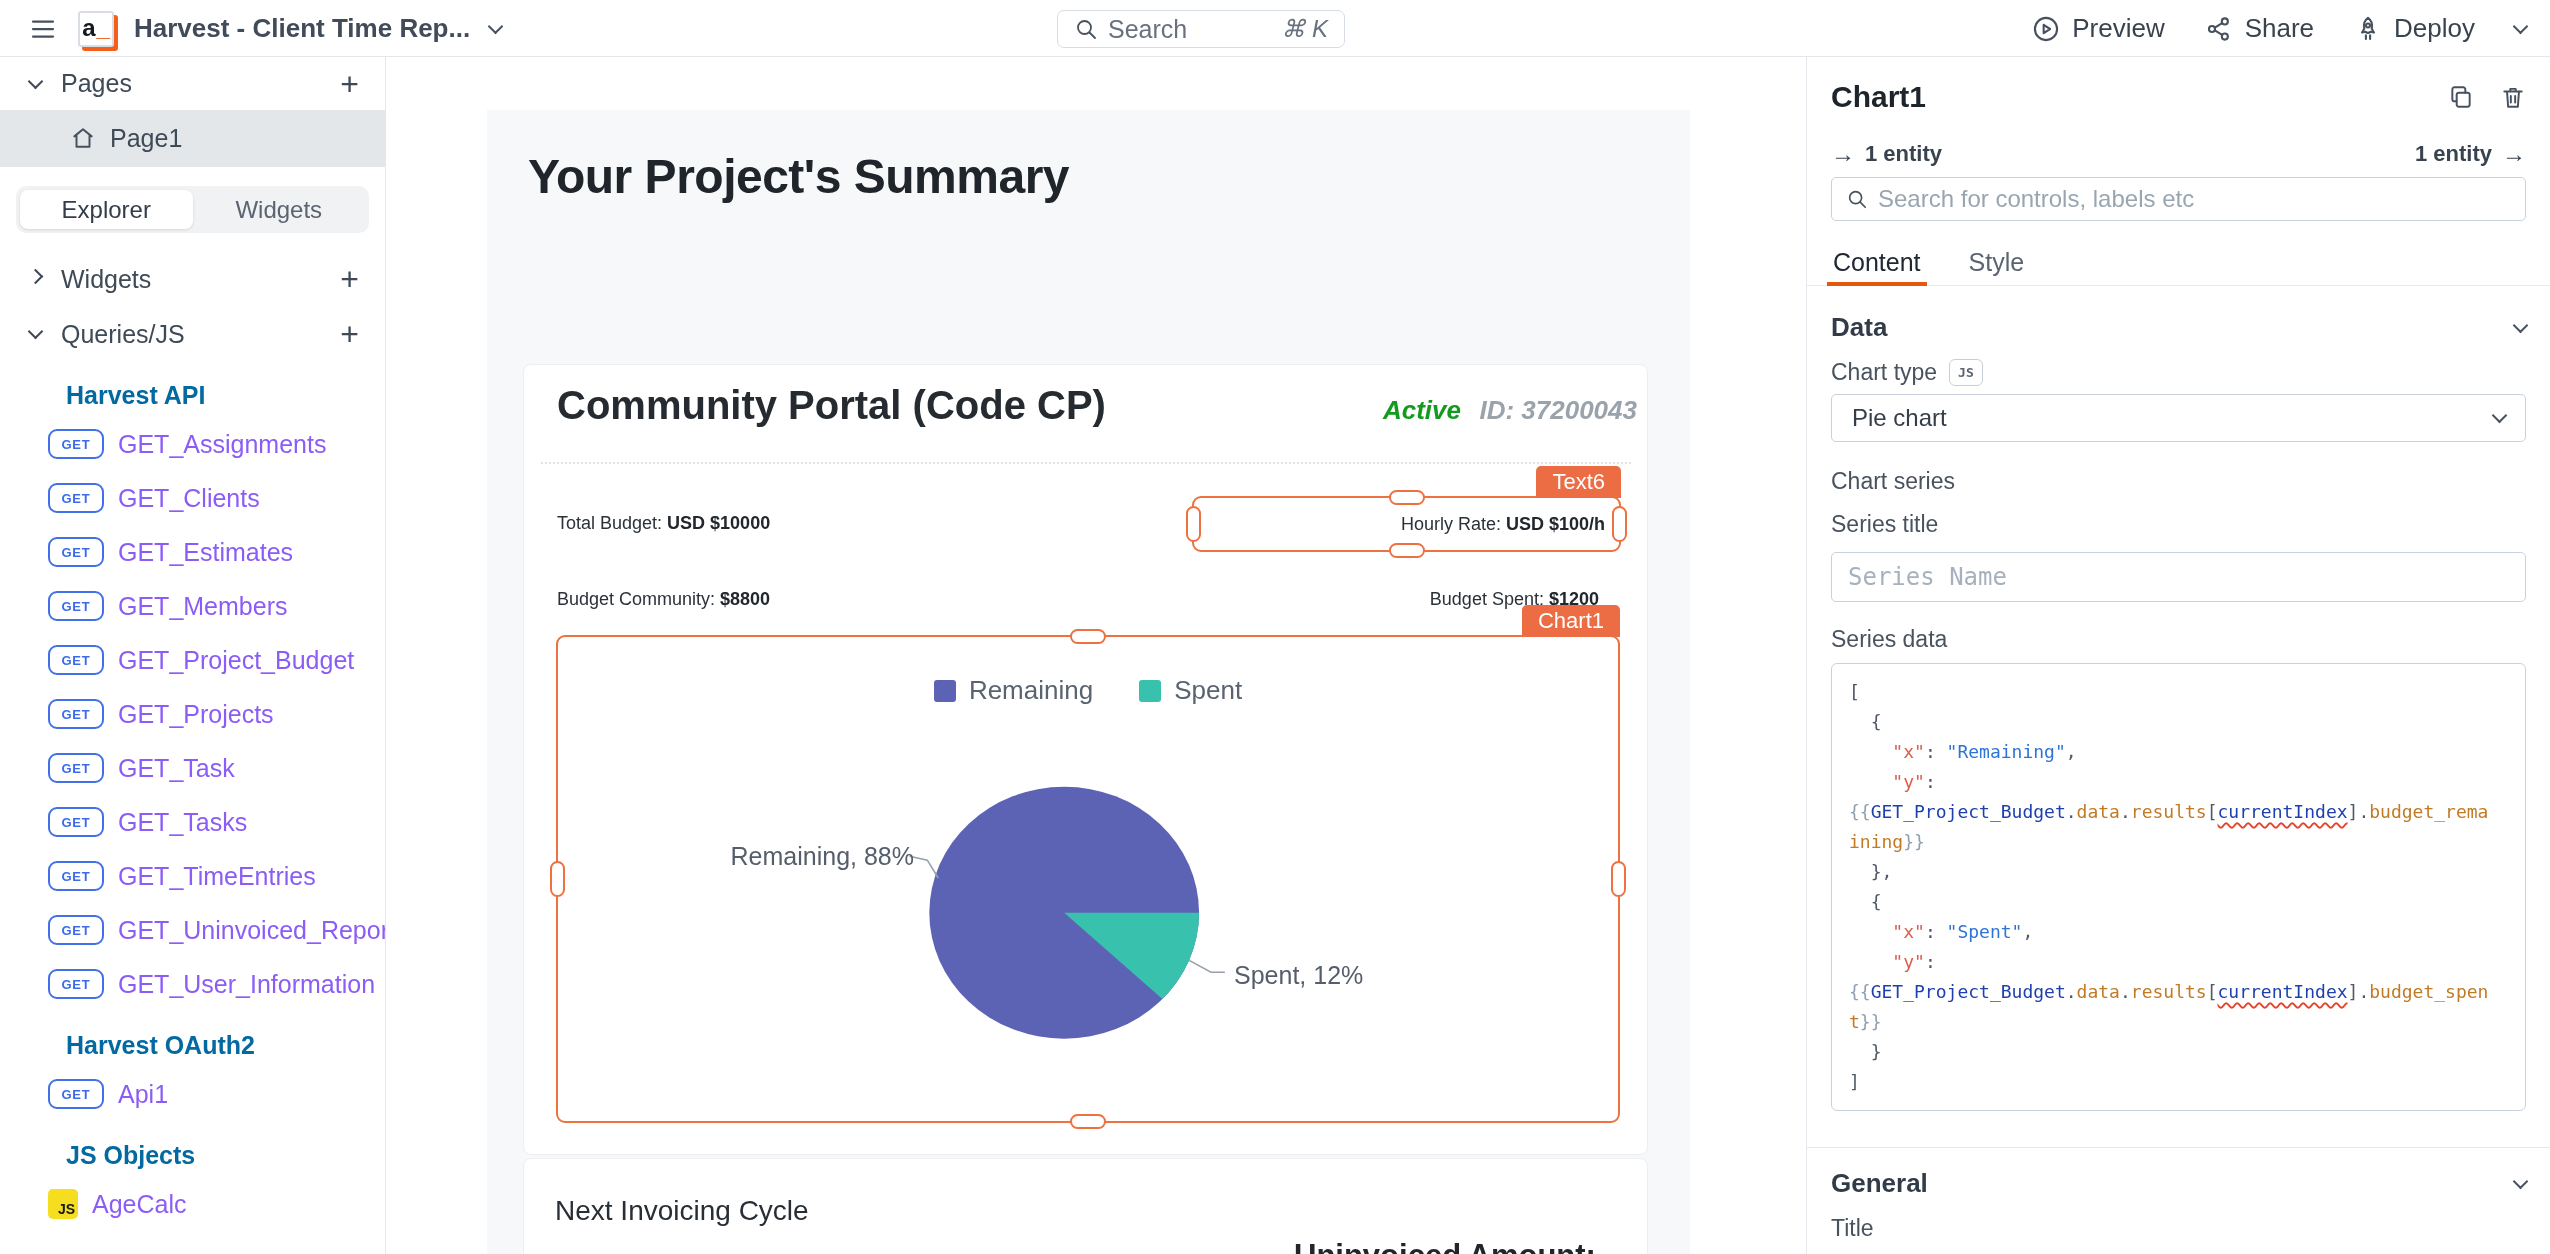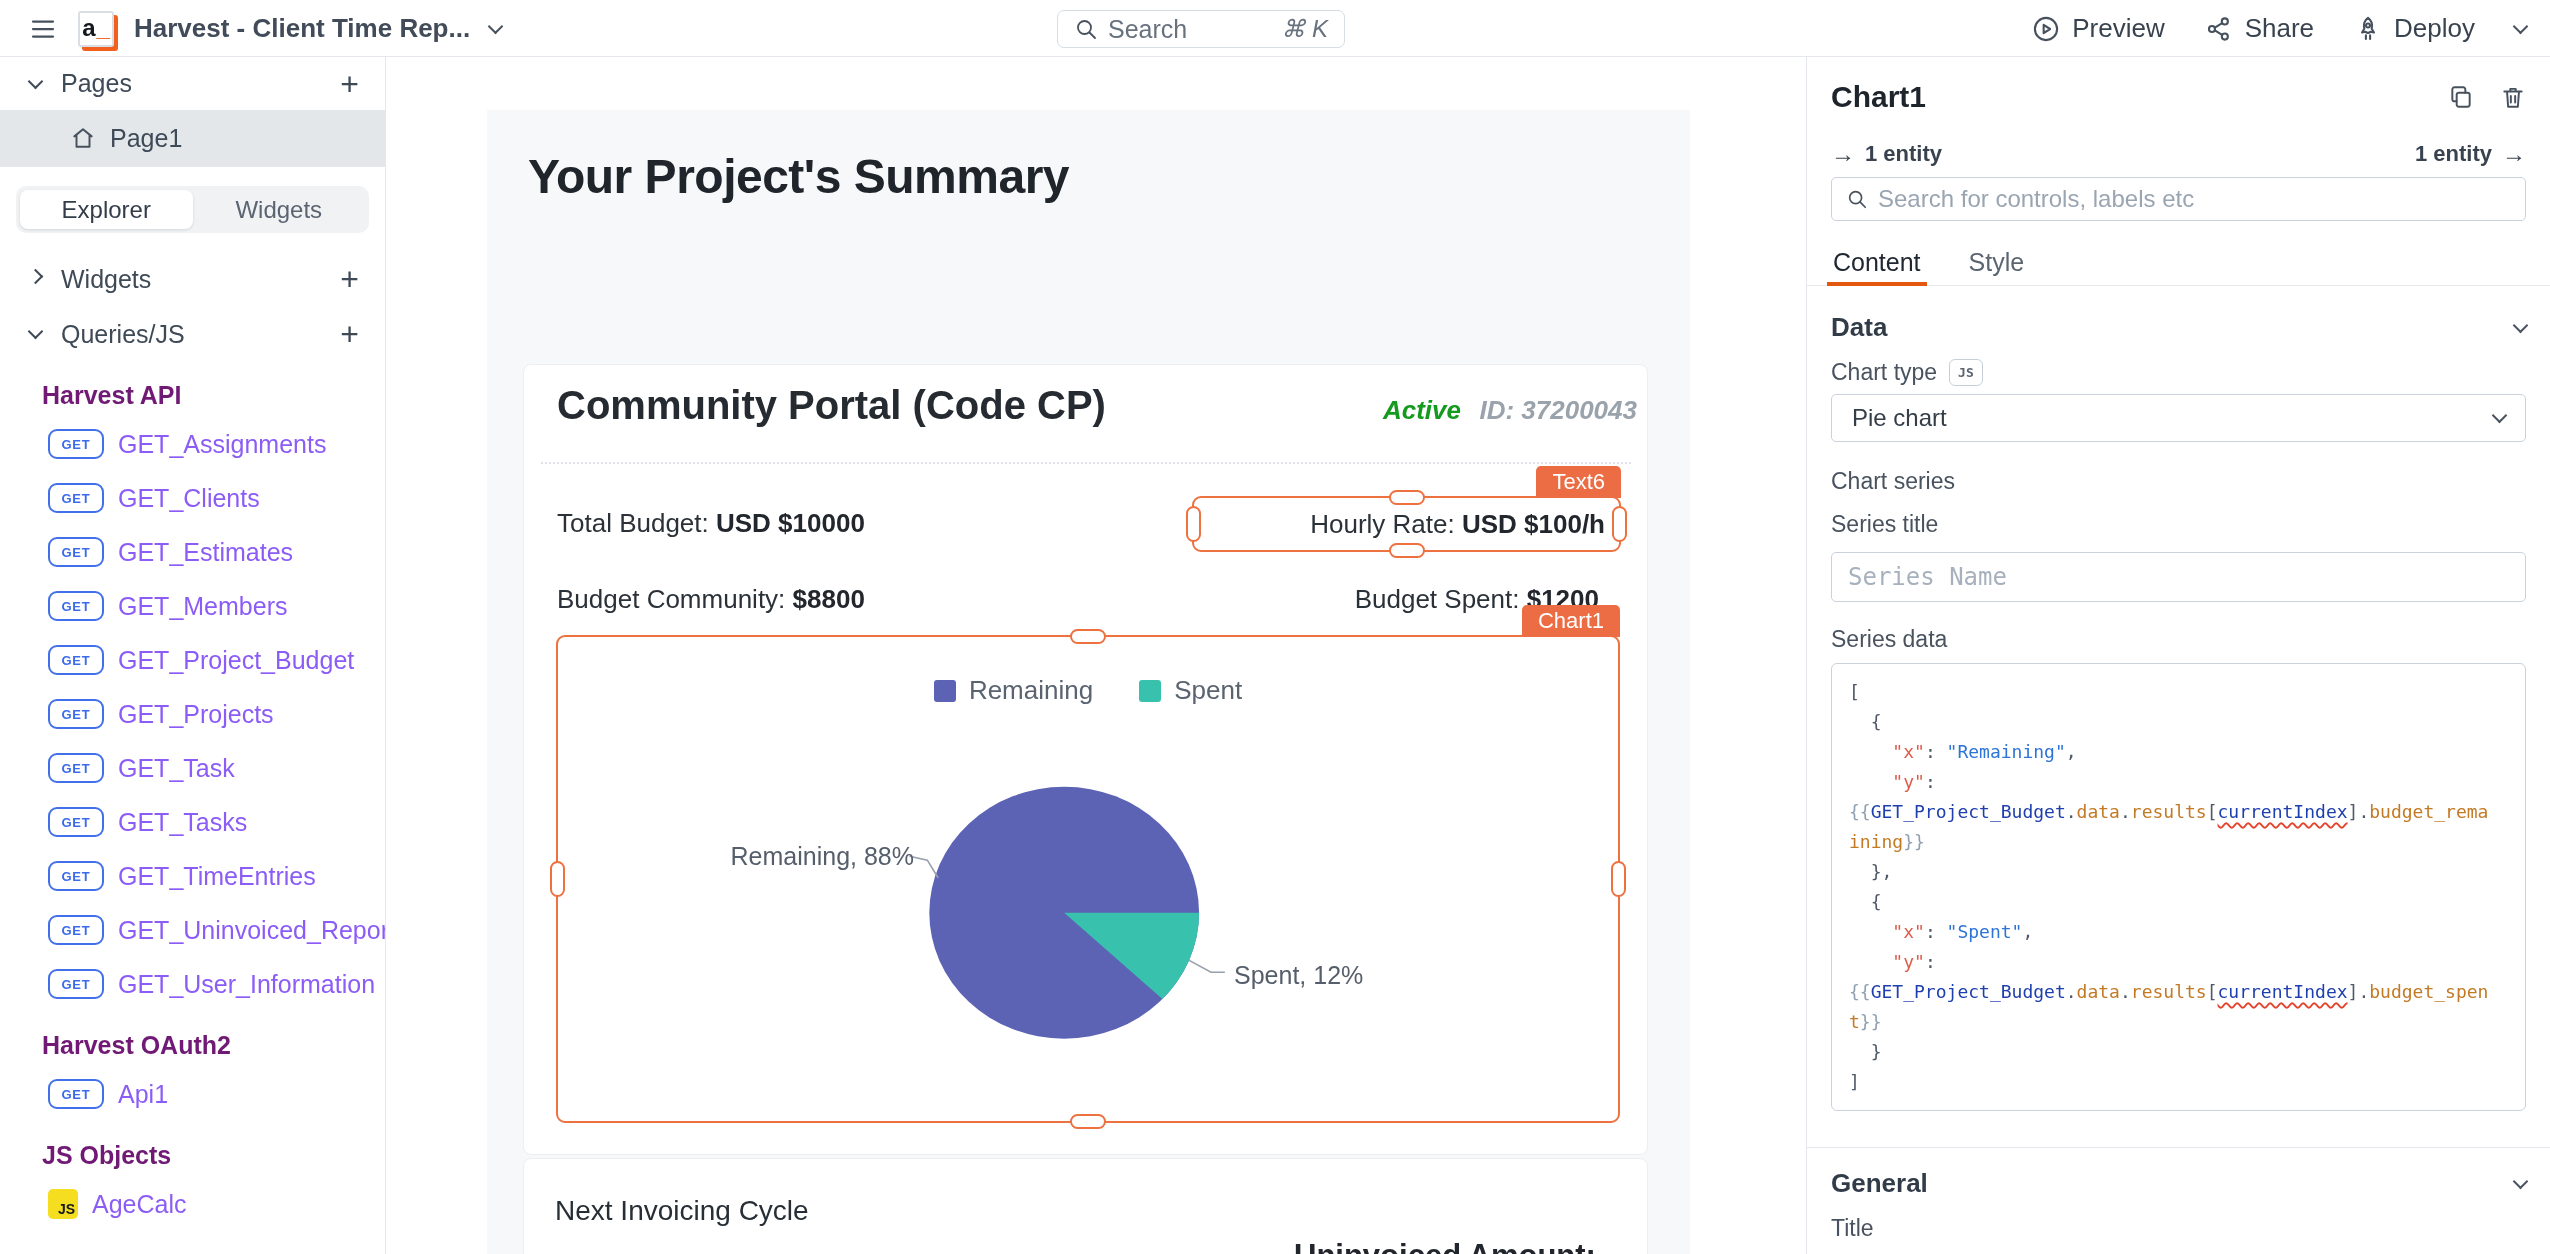--- a/index.html
+++ b/index.html
@@ -43,21 +43,21 @@
     padding-left:70px; gap:14px; font-size:25px; color:#3F4A57; }
   .sb-pagewrap { border-bottom:1px solid #E4E8EC; }
   .sb-seg { margin:19px 16px 0 16px; height:47px; background:#F0F2F4; border-radius:10px;
     display:flex; align-items:center; padding:4px; }
   .sb-seg .seg { flex:1; height:39px; display:flex; align-items:center; justify-content:center;
     font-size:24px; color:#5B6572; border-radius:8px; cursor:pointer; }
   .sb-seg .seg.active { background:#fff; color:#333D4A; font-weight:500;
     box-shadow:0 1px 3px rgba(0,0,0,0.12); }
   .sb-row.widgets { height:44px; margin-top:24px; }
   .sb-row.queriesjs { height:44px; margin-top:11px; }
-  .qg-header { margin-top:14px; padding:6px 0 7px 42px; font-size:25px; font-weight:600; color:#701a75; }
+  .qg-header { margin-top:14px; padding:6px 0 7px 42px; font-size:25px; font-weight:600; color:#0369a1;margin-left:24px; }
   .qg-header:first-child { margin-top:19px; }
   .q-row { height:54px; display:flex; align-items:center; padding-left:48px; gap:14px; cursor:pointer; }
   .q-name { font-size:25px; color:#8b5cf6; }
   .badge-get { width:56px; height:30px; border:2px solid #4170E8; border-radius:9px;
     color:#3B6BEA; font-size:13px; font-weight:700; letter-spacing:0.8px;
     display:flex; align-items:center; justify-content:center; flex:0 0 auto; }
   .badge-js { width:30px; height:30px; background:#F5DE1F; border-radius:5px; color:#16181C;
     font-size:14px; font-weight:800; display:flex; align-items:flex-end; justify-content:flex-end;
     padding:2px 3px; flex:0 0 auto; }
 
@@ -68,21 +68,21 @@
     font-weight:700; color:#20252B; letter-spacing:-0.5px; }
   .card { position:absolute; background:#fff; border:1px solid #ECEEF1; border-radius:8px; }
   #card1 { left:36px; top:254px; width:1125px; height:791px; }
   #card2 { left:36px; top:1048px; width:1125px; height:320px; }
   .c-title { position:absolute; left:33px; top:18px; font-size:40px; font-weight:700; color:#252B31; }
   .c-active { position:absolute; right:186px; top:30px; font-size:26px; font-weight:700;
     font-style:italic; color:#149A1E; }
   .c-id { position:absolute; right:10px; top:30px; font-size:26px; font-weight:700;
     font-style:italic; color:#9AA2AB; }
   .c-divider { position:absolute; left:17px; right:16px; top:97px; border-top:2px dotted #DFE3E7; }
-  .stat { position:absolute; font-size:26px; color:#2A3138; line-height:31px; }
+  .stat { position:absolute; font-size:18px; color:#2A3138; line-height:31px; }
   .stat b { font-weight:700; color:#22272D; }
 
   
   .sel-box { position:absolute; border:2px solid #EE7140; border-radius:9px; }
   .sel-tag { position:absolute; right:-2px; bottom:100%; height:32px; padding:0 16px;
     background:#EC6D43; color:#fff; font-size:22px; display:flex; align-items:center;
     border-radius:5px 5px 0 0; cursor:pointer; }
   .handle { position:absolute; background:#fff; border:2px solid #EE7140; border-radius:8px; }
   .handle.h-top    { width:36px; height:15px; left:50%; top:-8px; margin-left:-18px; cursor:ns-resize; }
   .handle.h-bottom { width:36px; height:15px; left:50%; bottom:-8px; margin-left:-18px; cursor:ns-resize; }

